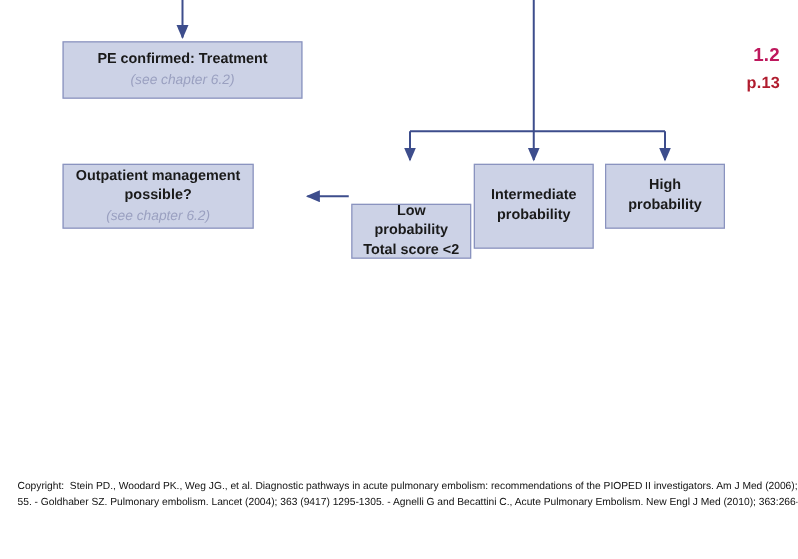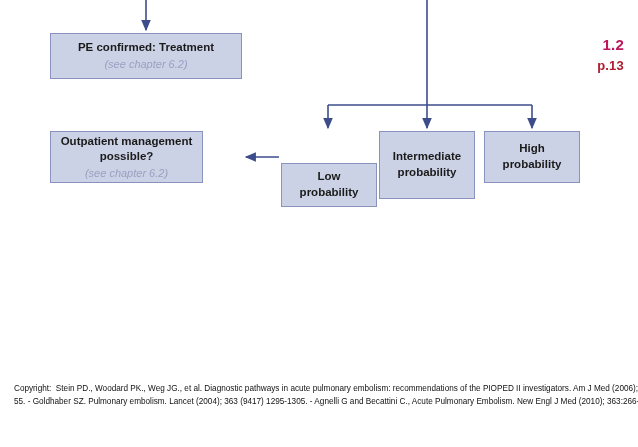--- a/index.html
+++ b/index.html
@@ -139,20 +139,21 @@
 </div>
 
 <div class="box" id="box-outpatient">
   <span>Outpatient management possible?</span>
   <span class="sub">(see chapter 6.2)</span>
 </div>
 
 <div class="box" id="box-low">
   <span>Low</span>
   <span>probability</span>
+  <span>Total score &lt;2</span>
 </div>
 
 <div class="box" id="box-intermediate">
   <span>Intermediate</span>
   <span>probability</span>
 </div>
 
 <div class="box" id="box-high">
   <span>High</span>
   <span>probability</span>

